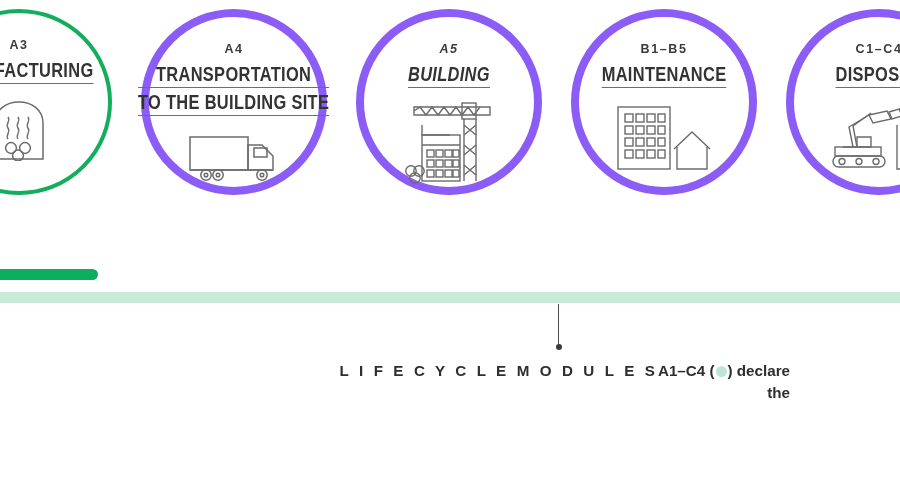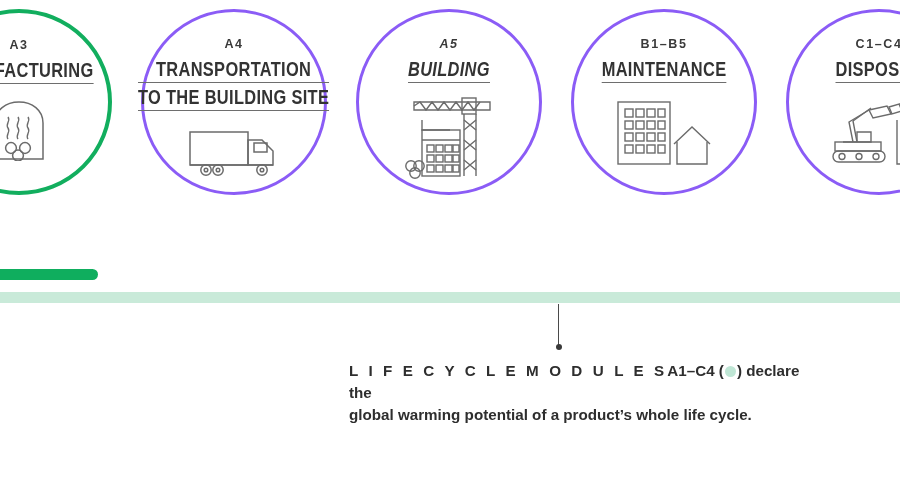--- a/index.html
+++ b/index.html
@@ -11,21 +11,21 @@
     position:relative;
   }
   #stage{position:absolute;left:0;top:8px;width:900px;height:500px;}
 
   
   .circle{
     position:absolute;
     width:186px;height:186px;
     border-radius:50%;
     box-sizing:border-box;
-    border:3px solid #8b5cf6;
+    border:8px solid #8b5cf6;
     background:#fff;
   }
   .circle.active{border-color:#12AE5E;border-width:4px;}
 
   .c-inner{
     position:absolute;left:0;top:0;width:100%;height:100%;
     display:flex;flex-direction:column;align-items:center;
   }
   .mod-code{
     margin-top:26px;
@@ -85,21 +85,21 @@
 
   
   .caption{
     position:absolute;
     color:#2e2e2e;
     line-height:1.44;
     font-size:14.6px;
     font-weight:700;
   }
   #cap-left{left:-84px;top:352px;width:200px;text-align:left;}
-  #cap-center{left:330px;top:352px;width:460px;text-align:left;font-size:15.2px;margin-left:19px;}
+  #cap-center{left:330px;top:352px;width:460px;text-align:right;font-size:15.2px;}
   .spaced{letter-spacing:3.1px;font-weight:700;}
   .dot-inline{
     display:inline-block;
     width:11px;height:11px;border-radius:50%;
     background:#bfe6d5;
     vertical-align:-1px;
     margin:0 1px;
   }
 </style>
 </head>
@@ -270,16 +270,15 @@
   <div class="caption" id="cap-left">
     <div>ial) value of</div>
     <div>nufacturing</div>
     <div>ate.</div>
   </div>
 
   <div class="caption" id="cap-center">
     <div>
       <span class="spaced">L I F E   C Y C L E   M O D U L E S</span><span>A1–C4 (</span><span class="dot-inline"></span><span>) declare the</span>
     </div>
-    <div>global warming potential of a product’s whole life cycle.</div>
   </div>
 
 </div>
 
 </body></html>

